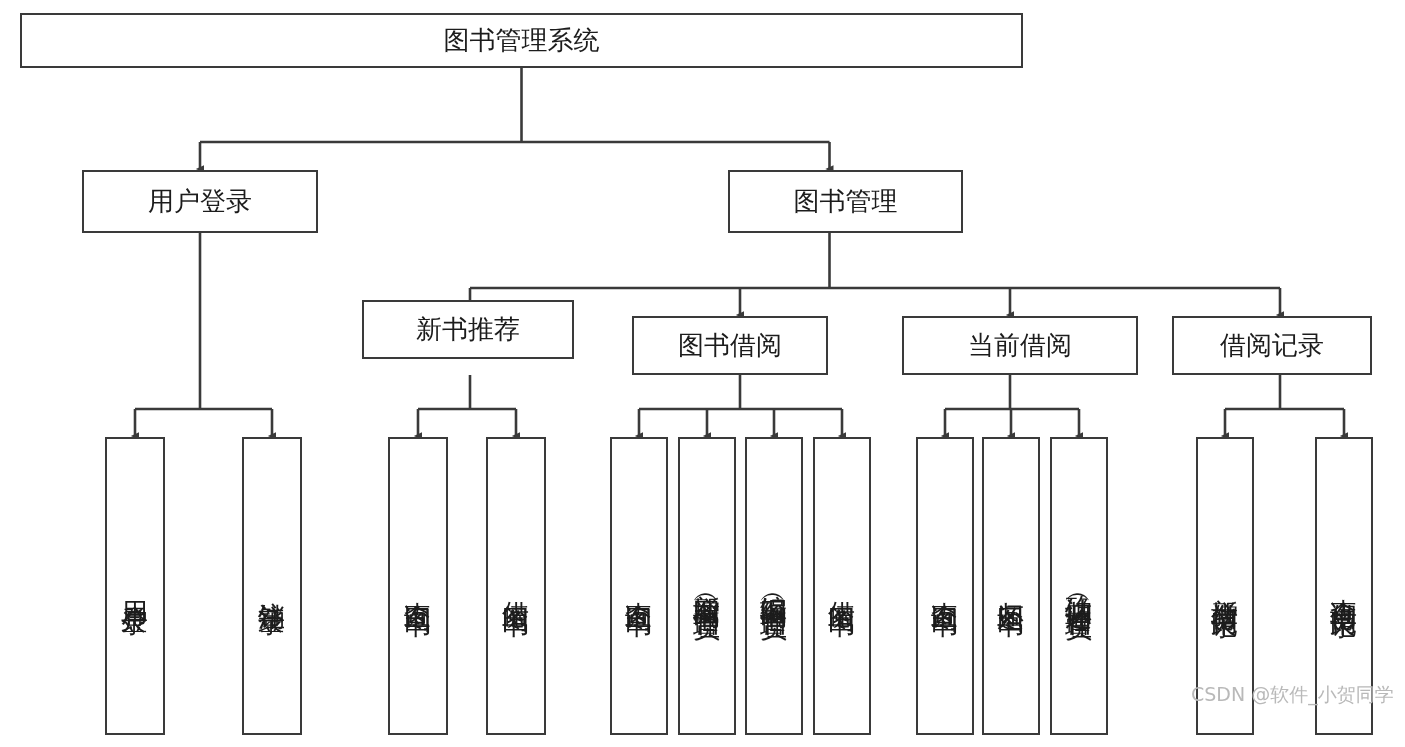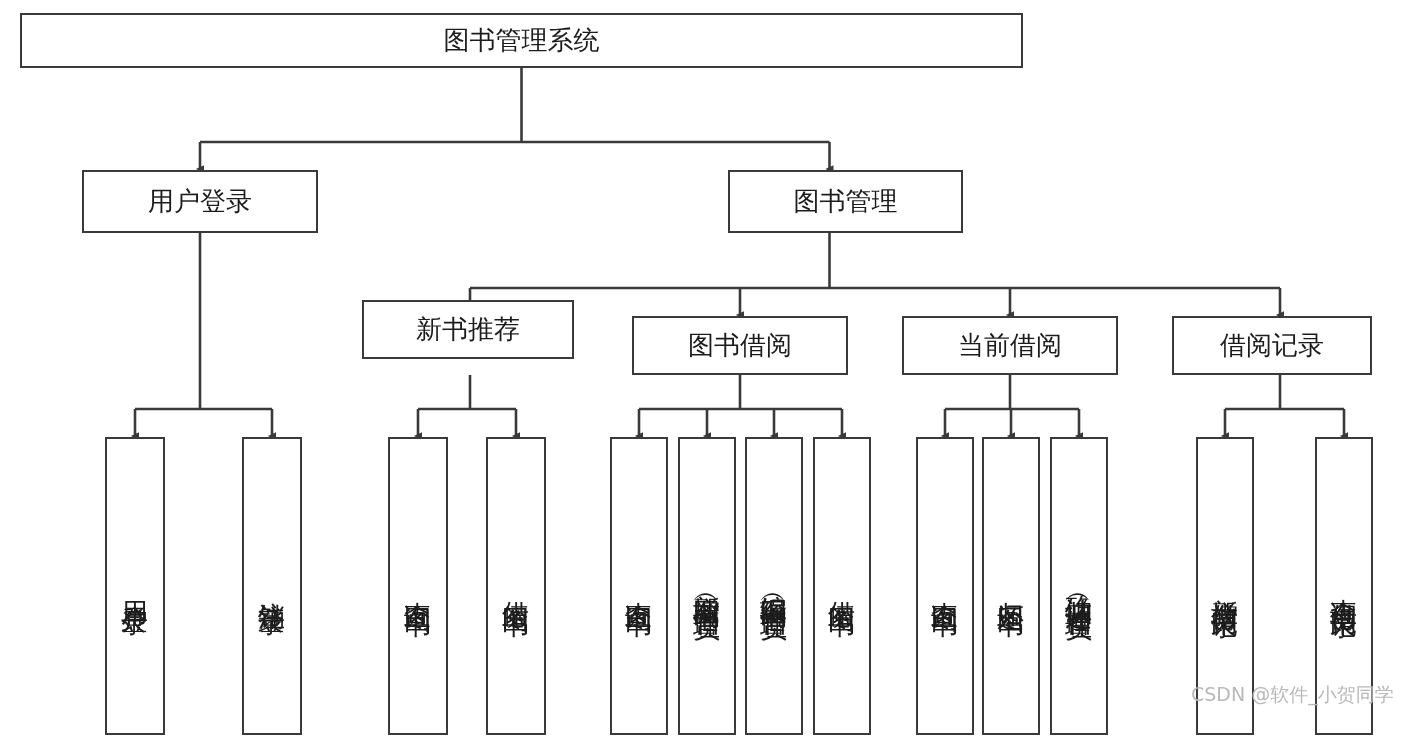--- a/index.html
+++ b/index.html
@@ -122,24 +122,24 @@
   <div id="node-container">
       <div class="node h-node" style="left: 82px; top: 170px; width: 236px; height: 63px;">
         <span class="node-label">用户登录</span>
       </div>
       <div class="node h-node" style="left: 712px; top: 170px; width: 235px; height: 63px; margin-left: 16px;">
         <span class="node-label">图书管理</span>
       </div>
       <div class="node h-node" style="left: 362px; top: 300px; width: 212px; height: 59px;">
         <span class="node-label">新书推荐</span>
       </div>
-      <div class="node h-node" style="left: 632px; top: 316px; width: 216px; height: 59px;">
+      <div class="node h-node" style="left: 632px; top: 316px; width: 196px; height: 59px;">
         <span class="node-label">图书借阅</span>
       </div>
-      <div class="node h-node" style="left: 902px; top: 316px; width: 216px; height: 59px;">
+      <div class="node h-node" style="left: 902px; top: 316px; width: 236px; height: 59px;">
         <span class="node-label">当前借阅</span>
       </div>
       <div class="node h-node" style="left: 1172px; top: 316px; width: 200px; height: 59px; text-align: right;">
         <span class="node-label">借阅记录</span>
       </div>
       <div class="node v-node" style="left: 105px; top: 437px; width: 60px; height: 298px;">
         <span class="node-label">用户登录</span>
       </div>
       <div class="node v-node" style="left: 242px; top: 437px; width: 60px; height: 298px;">
         <span class="node-label">注销登录</span>

